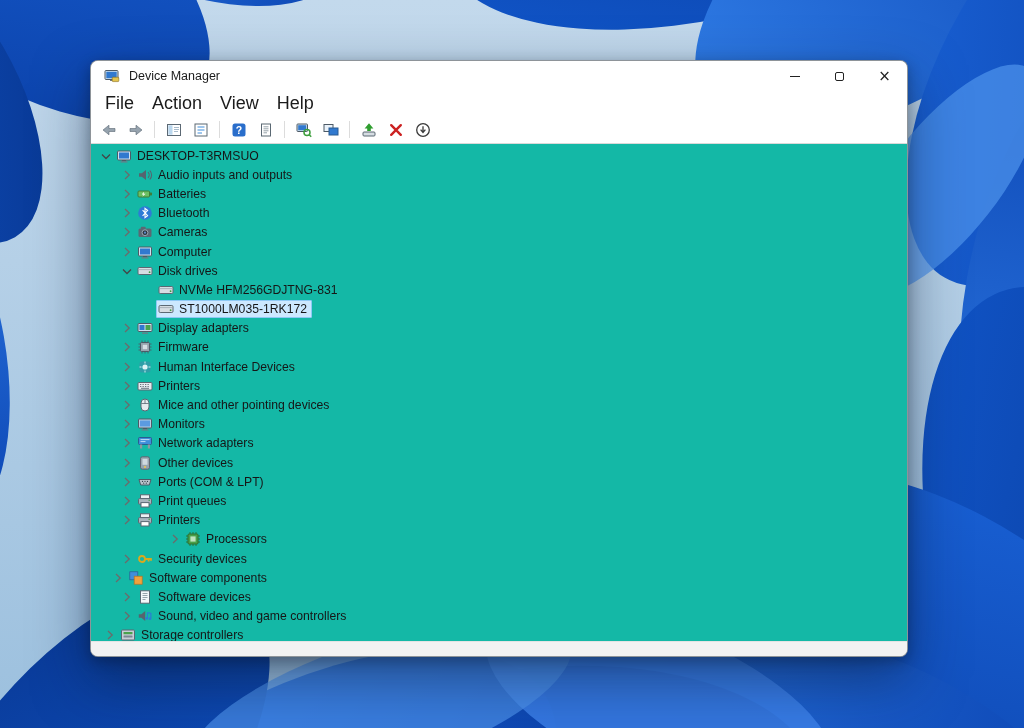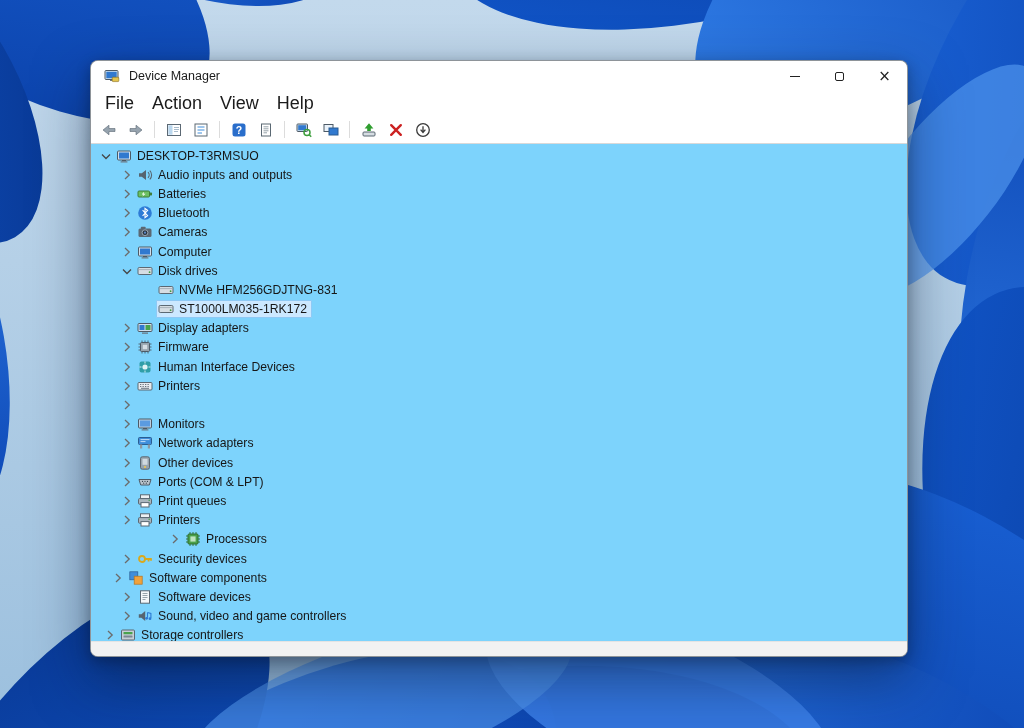--- a/index.html
+++ b/index.html
@@ -26,21 +26,21 @@
   .glyph-max { width:9px; height:9px; border:1px solid #222; border-radius:2px; display:block; }
   .glyph-close { font-size:15px; color:#222; line-height:1; font-family:"DejaVu Sans", sans-serif; }
 
   .menubar { height:25px; flex:0 0 25px; display:flex; align-items:center; background:#fff; padding-left:5px; }
   .menu-item { font-size:18px; color:#1b1b1b; padding:3px 9px; border-radius:3px; }
 
   .toolbar { height:28px; flex:0 0 28px; display:flex; align-items:center; background:#fff; border-bottom:1px solid #d9d9d9; padding-left:5px; gap:2px; }
   .tb-btn { width:25px; height:23px; display:flex; align-items:center; justify-content:center; background:transparent; border:none; border-radius:3px; }
   .tb-sep { width:1px; height:17px; background:#dcdcdc; margin:0 4px; }
 
-  .tree { flex:1 1 auto; overflow:hidden; background:#7dd3fc; padding-top:2px;text-align:right; }
+  .tree { flex:1 1 auto; overflow:hidden; background:#14b8a6; padding-top:2px;text-align:right; }
   .tree-row { height:19.2px; display:flex; align-items:center; font-size:12.2px; color:#161616; white-space:nowrap; }
   .chev { width:17px; height:16px; display:inline-flex; align-items:center; justify-content:center; flex:0 0 17px; }
   .item-wrap { display:inline-flex; align-items:center; border:1px solid transparent; padding:0 4px 0 1px; border-radius:1px; }
   .item-wrap.selected { background:#cce8ff; border-color:#8ec9f5; }
   .node-icon { width:16px; height:16px; display:inline-flex; margin-right:5px; flex:0 0 16px; }
   .node-label { line-height:16px; }
 
   .win-footer { flex:0 0 15px; background:#f2f2f2; border-top:1px solid #e4e4e4; }
 
   svg { display:block; }
@@ -436,20 +436,29 @@
             </span>
             <span class="node-label">Printers</span>
           </span>
         </div>
         <div class="tree-row" style="padding-left: 27px;">
           <span class="chev">
             <svg viewBox="0 0 16 16" width="16" height="16">
               <path d="M6 4l4.2 4L6 12" fill="none" stroke="#6b6b6b" stroke-width="1.3"></path>
             </svg>
           </span>
+          <span class="item-wrap">
+            <span class="node-icon">
+              <svg viewBox="0 0 16 16" width="16" height="16">
+                <rect x="4" y="2" width="8" height="12" rx="4" fill="#e6ebef" stroke="#5b6873"></rect>
+                <path d="M8 2.2v4.5M4.2 6.5h7.6" stroke="#5b6873" stroke-width=".8"></path>
+              </svg>
+            </span>
+            <span class="node-label">Mice and other pointing devices</span>
+          </span>
         </div>
         <div class="tree-row" style="padding-left: 27px;">
           <span class="chev">
             <svg viewBox="0 0 16 16" width="16" height="16">
               <path d="M6 4l4.2 4L6 12" fill="none" stroke="#6b6b6b" stroke-width="1.3"></path>
             </svg>
           </span>
           <span class="item-wrap">
             <span class="node-icon">
               <svg viewBox="0 0 16 16" width="16" height="16">

